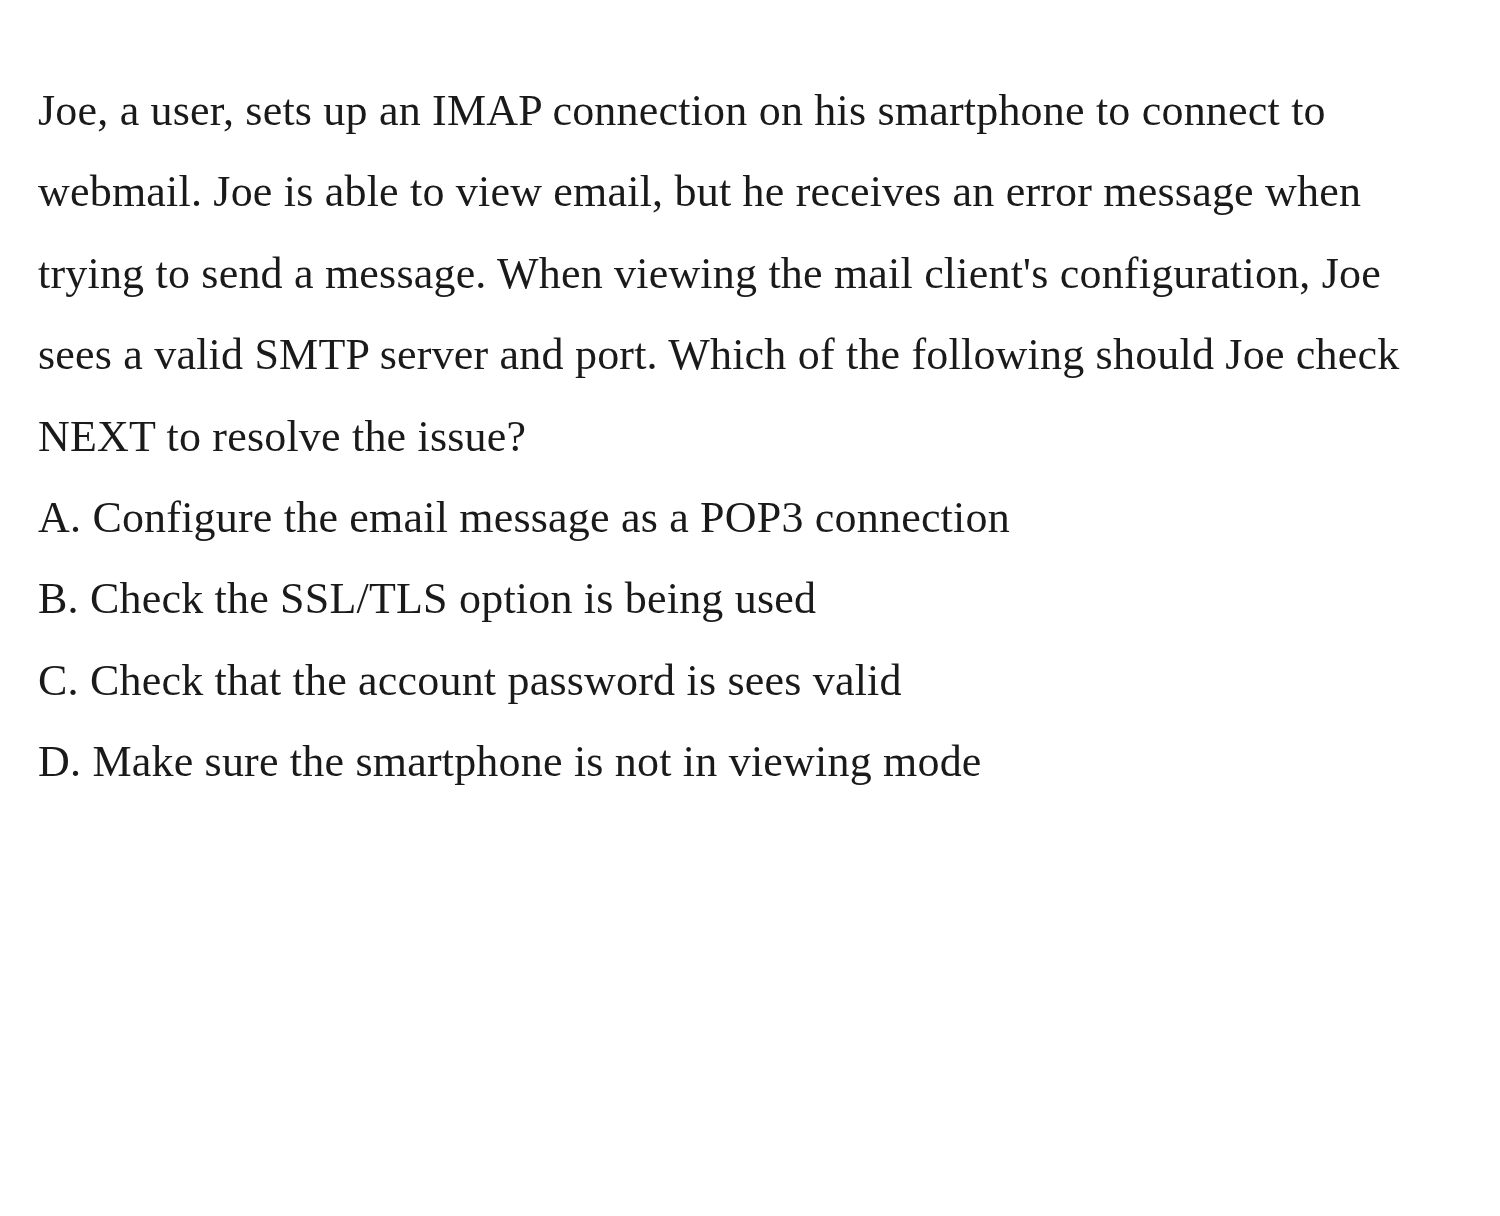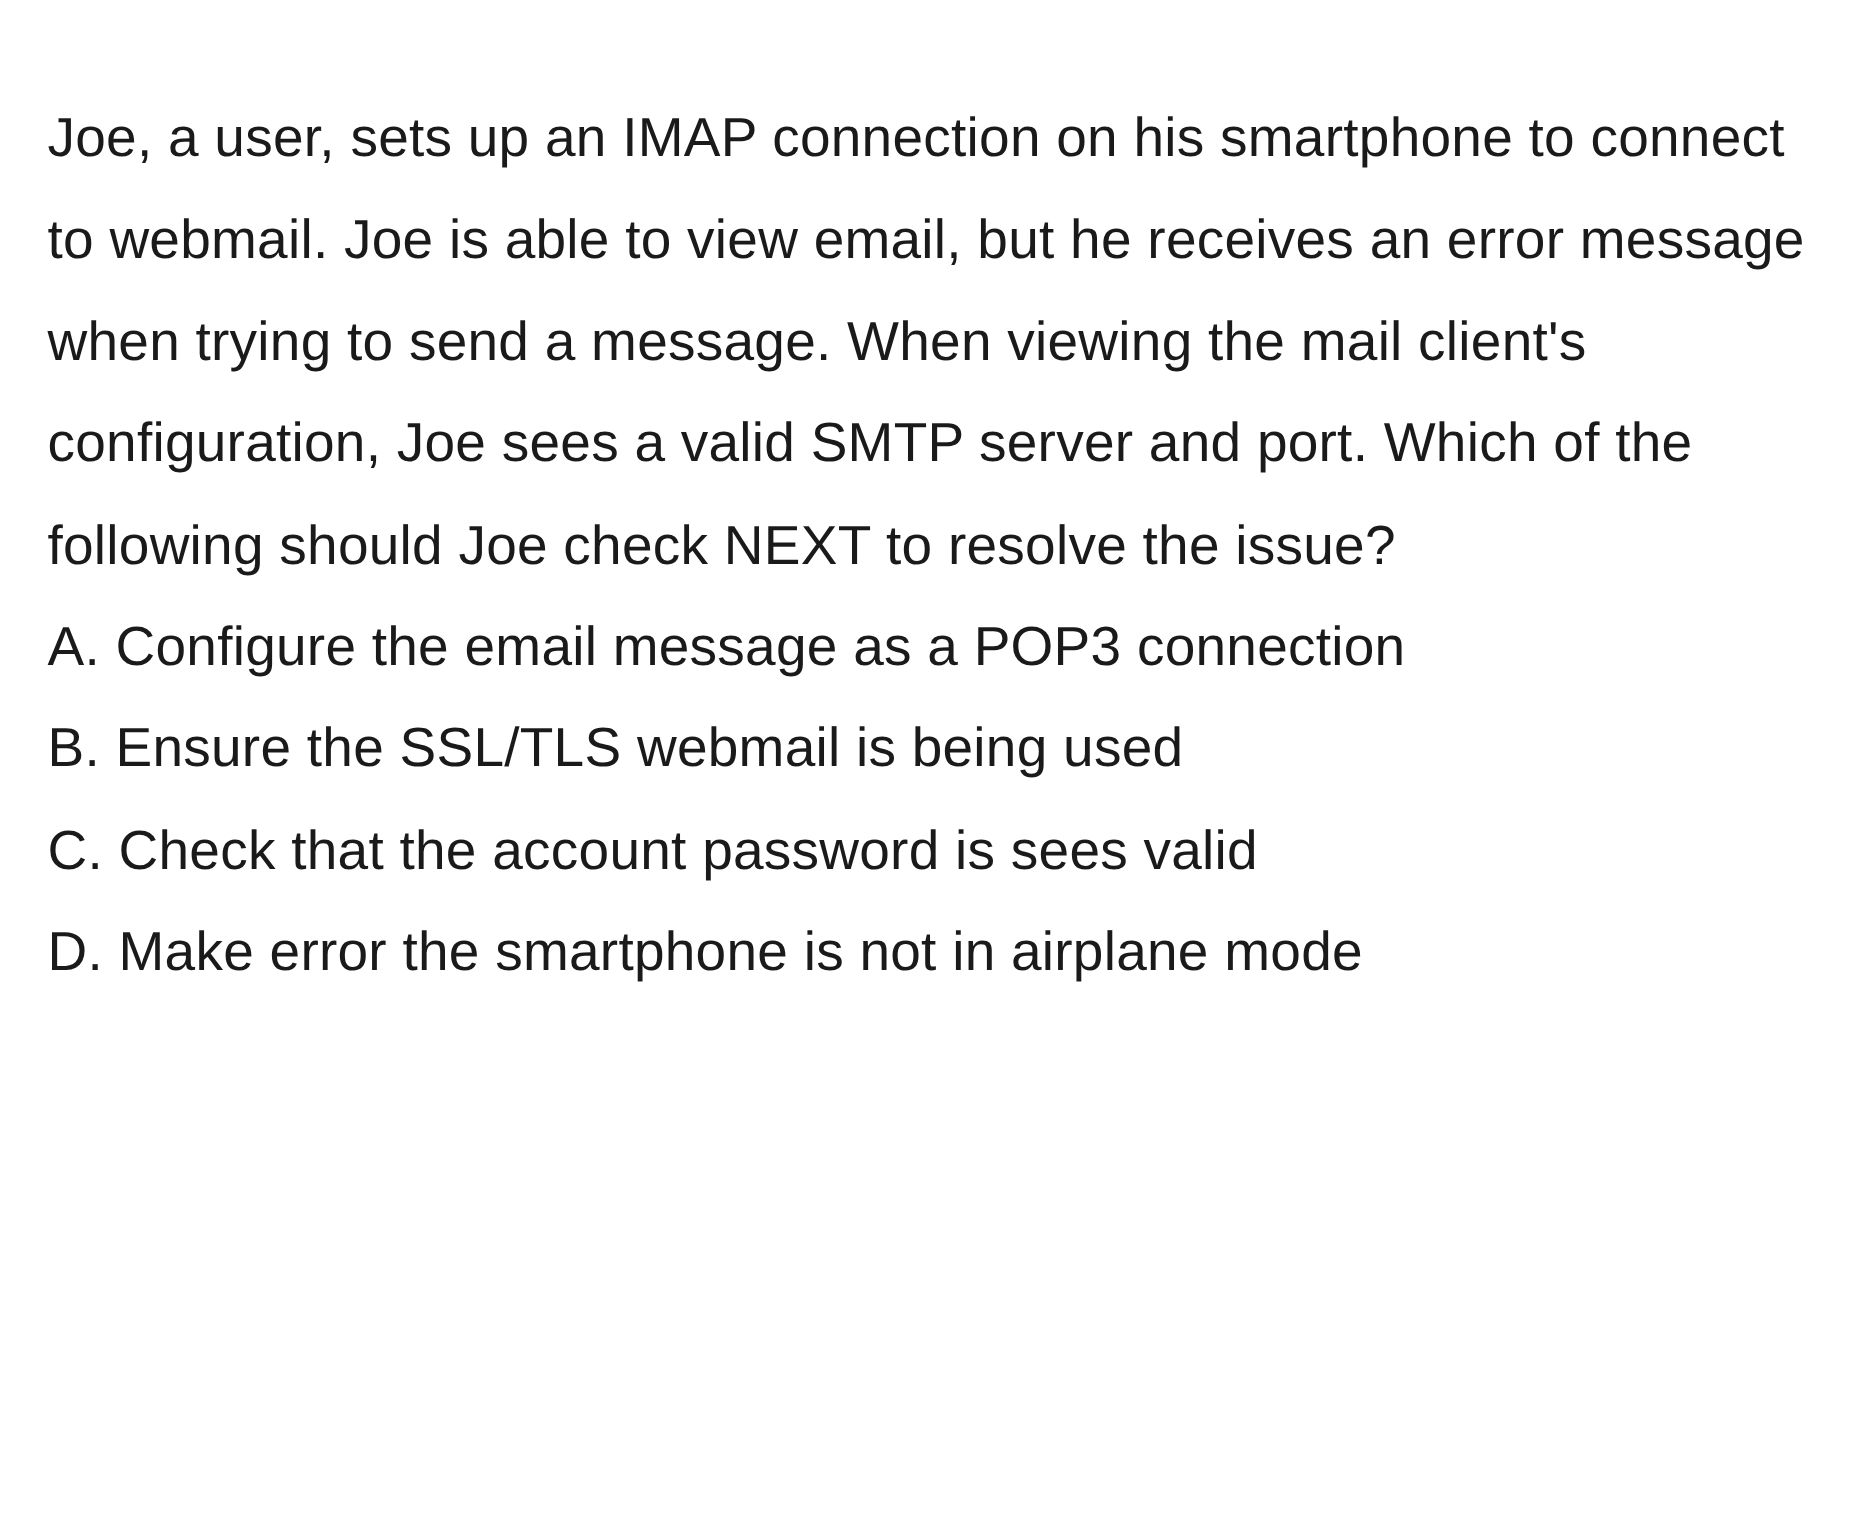--- a/index.html
+++ b/index.html
@@ -1,18 +1,19 @@
 <!DOCTYPE html>
 <html><head>
   <meta charset="utf-8">
   <style>
     * {
       margin: 0;
       padding: 0;
       box-sizing: border-box;
+      font-family: Liberation Serif, serif;
     }
     body {
       background: #ffffff;
       font-family: -apple-system, BlinkMacSystemFont, "Segoe UI", Helvetica, Arial, sans-serif;
       color: #1a1a1a;
       padding: 70px 38px 40px 38px;
       width: 1500px;
       min-height: 1216px;
       font-size: 44px;
       line-height: 1.85;
@@ -23,15 +24,15 @@
     }
     .option {
       margin-bottom: 0;
     }
   </style>
 </head>
 <body>
 
 <div class="question">Joe, a user, sets up an IMAP connection on his smartphone to connect to webmail. Joe is able to view email, but he receives an error message when trying to send a message. When viewing the mail client's configuration, Joe sees a valid SMTP server and port. Which of the following should Joe check NEXT to resolve the issue?</div>
 <div class="option">A. Configure the email message as a POP3 connection</div>
-<div class="option">B. Ensure the SSL/TLS webmail is being used</div>
+<div class="option">B. Check the SSL/TLS option is being used</div>
 <div class="option">C. Check that the account password is sees valid</div>
-<div class="option">D. Make error the smartphone is not in airplane mode</div>
+<div class="option">D. Make sure the smartphone is not in viewing mode</div>
 
 </body></html>

